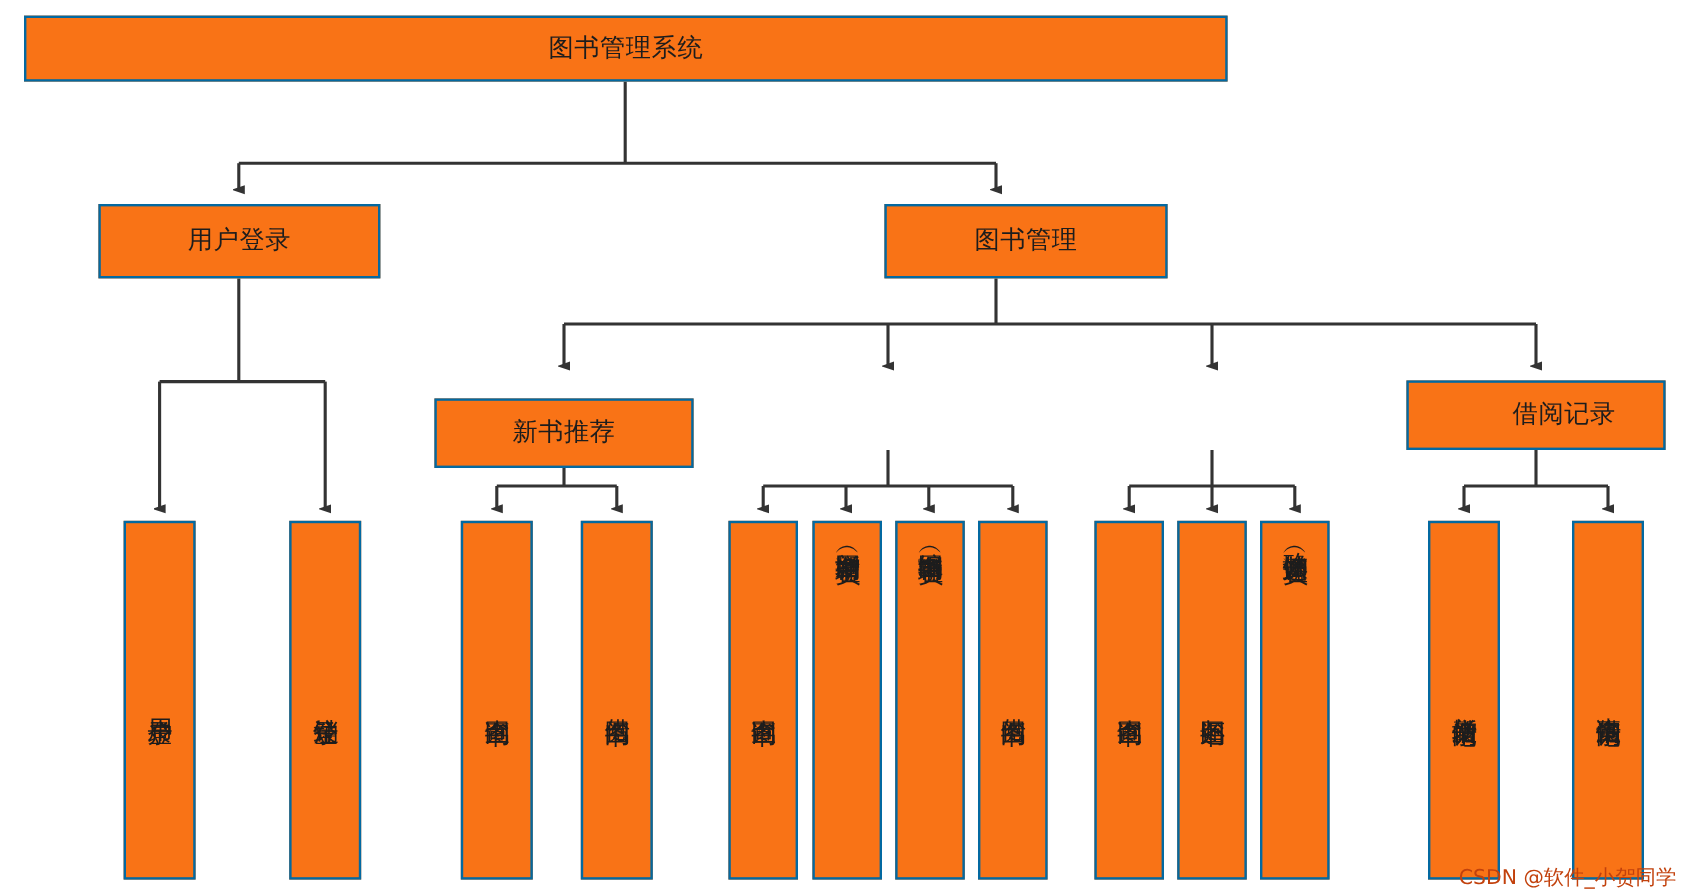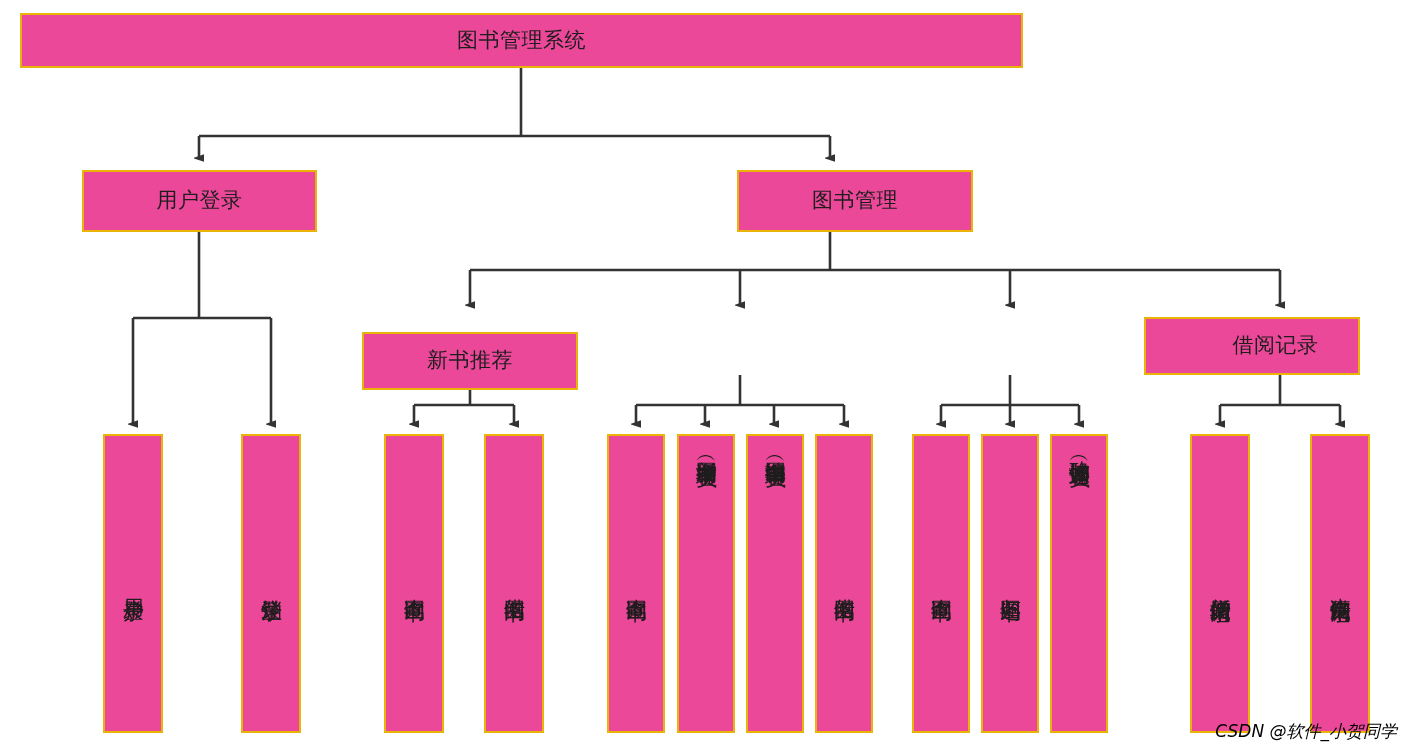--- a/index.html
+++ b/index.html
@@ -22,22 +22,22 @@
     position: absolute;
     left: 0;
     top: 0;
     width: 1405px;
     height: 747px;
     pointer-events: none;
   }
   .node {
     position: absolute;
     box-sizing: border-box;
-    background: #ec4899;
-    border: 2px solid #eab308;
+    background: #f97316;
+    border: 2px solid #0369a1;
     display: flex;
     align-items: center;
     justify-content: center;
     color: #1d1d1d;
     z-index: 2;
   }
   .node-label {
     display: block;
     text-align: center;
     line-height: 1.12;
@@ -65,25 +65,24 @@
   }
   .node.vert.centered {
     align-items: center;
     padding-top: 0;
   }
   #watermark {
     position: absolute;
     right: 8px;
     bottom: 4px;
     font-size: 17px;
-    color: #000000;
+    color: #c2410c;
     white-space: nowrap;
     z-index: 5;
     font-family: "DejaVu Sans", "Liberation Sans", sans-serif;
-    font-style: italic;
   }
 </style>
 </head>
 <body>
 
 <div id="diagram-root">
 
   <svg id="edge-layer" viewBox="0 0 1405 747" width="1405" height="747">
     <defs>
       <marker id="arrow" markerWidth="10" markerHeight="10" refX="4.2" refY="5" orient="auto" markerUnits="userSpaceOnUse">
@@ -145,21 +144,21 @@
   <div class="node horiz" style="left:712px; top:170px; width:236px; height:62px;margin-left:25px;">
     <span class="node-label">图书管理</span>
   </div>
 
   <div class="node horiz" style="left:362px; top:332px; width:216px; height:58px;">
     <span class="node-label">新书推荐</span>
   </div>
 
 
 
-  <div class="node horiz" style="left:1144px; top:317px; width:216px; height:58px;padding-left:47px;">
+  <div class="node horiz" style="left:1172px; top:317px; width:216px; height:58px;padding-left:47px;">
     <span class="node-label">借阅记录</span>
   </div>
 
   <div class="node vert centered" style="left:103px; top:434px; width:60px; height:299px;">
     <span class="node-label">用户登录</span>
   </div>
 
   <div class="node vert centered" style="left:241px; top:434px; width:60px; height:299px;">
     <span class="node-label">注销登录</span>
   </div>

